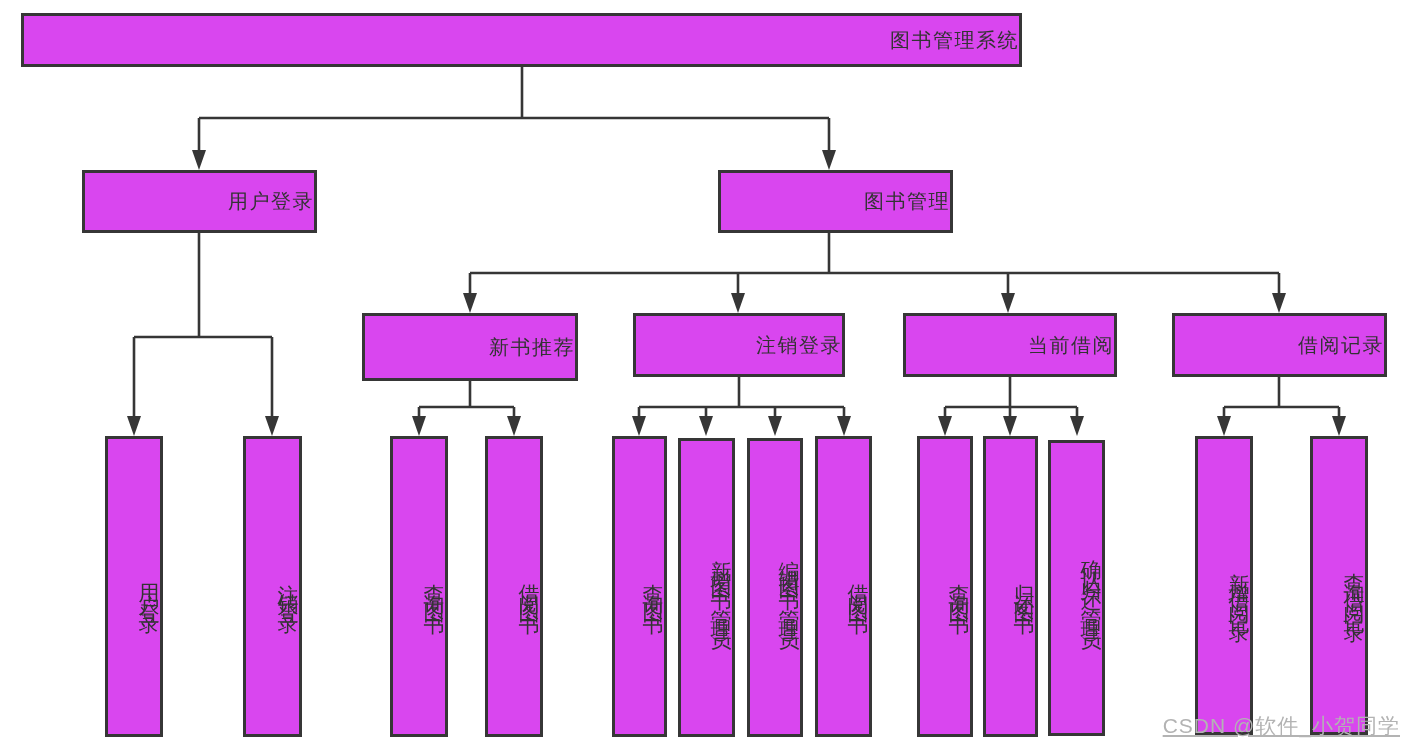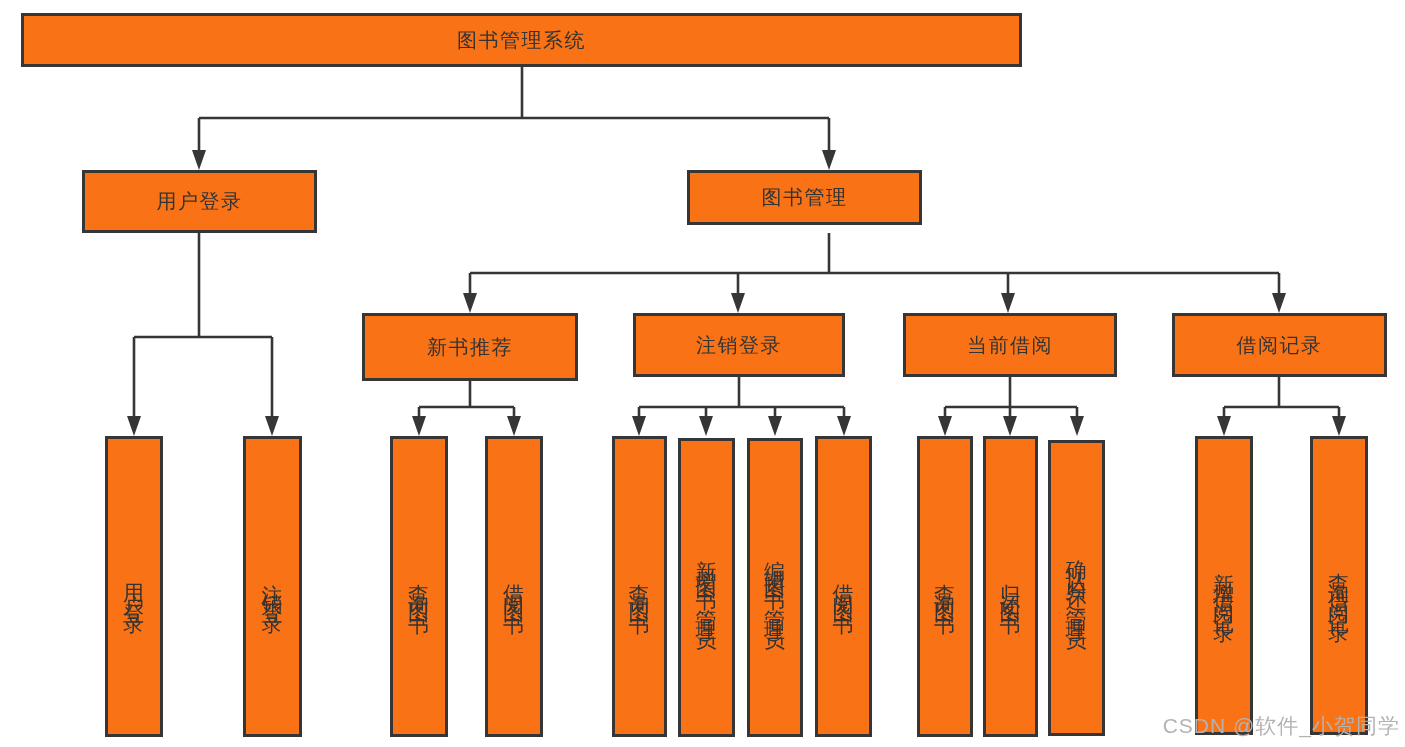--- a/index.html
+++ b/index.html
@@ -6,32 +6,32 @@
   .canvas {
     position:relative; width:1405px; height:747px; overflow:hidden;
     background:var(--bg,#ffffff);
     font-family:"Liberation Sans","DejaVu Sans",sans-serif;
   }
   svg.wires { position:absolute; left:0; top:0; width:1405px; height:747px; z-index:1; }
   svg.wires path { stroke:var(--line,#363636); stroke-width:2.6; fill:none; }
   svg.wires polygon { fill:var(--line,#363636); stroke:none; }
   .node {
     position:absolute; box-sizing:border-box;
-    border:3px solid var(--line,#363636); background:#f97316;
-    display:flex; align-items:center; justify-content:center;
+    border:3px solid var(--line,#363636); background:#d946ef;
+    display:flex; align-items:center; justify-content:flex-end;
     color:var(--text,#333333); z-index:2;
   }
   .node.h span { font-size:20px; letter-spacing:1.5px; white-space:nowrap; }
   .node.v span {
     writing-mode:vertical-rl; text-orientation:upright;
     font-size:21px; letter-spacing:10px; line-height:1; white-space:nowrap;
   }
   .watermark {
     position:absolute; right:5px; bottom:7px; z-index:5;
-    color:var(--wm,#b3b3b3); font-size:21px; letter-spacing:1px; white-space:nowrap;
+    color:var(--wm,#b3b3b3); font-size:21px; letter-spacing:1px; white-space:nowrap;text-decoration:underline;
   }
 </style>
 </head>
 <body>
 
 <div class="canvas">
 
   <svg class="wires" viewBox="0 0 1405 747" xmlns="http://www.w3.org/2000/svg">
 
     <g>
@@ -108,21 +108,21 @@
     </g>
   </svg>
 
   <div class="node h" style="left:21px;top:13px;width:1001px;height:54px">
     <span>图书管理系统</span>
   </div>
 
   <div class="node h" style="left:82px;top:170px;width:235px;height:63px">
     <span>用户登录</span>
   </div>
-  <div class="node h" style="left:687px;top:170px;width:235px;height:55px">
+  <div class="node h" style="left:718px;top:170px;width:235px;height:63px">
     <span>图书管理</span>
   </div>
 
   <div class="node h" style="left:362px;top:313px;width:216px;height:68px">
     <span>新书推荐</span>
   </div>
   <div class="node h" style="left:633px;top:313px;width:212px;height:64px">
     <span>注销登录</span>
   </div>
   <div class="node h" style="left:1172px;top:313px;width:215px;height:64px">

